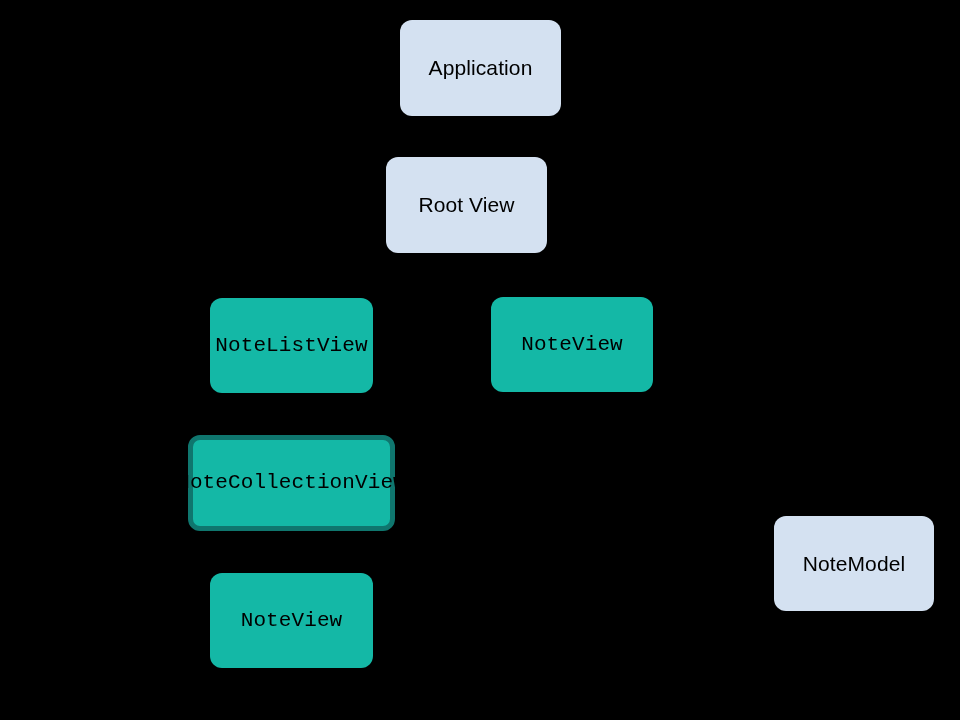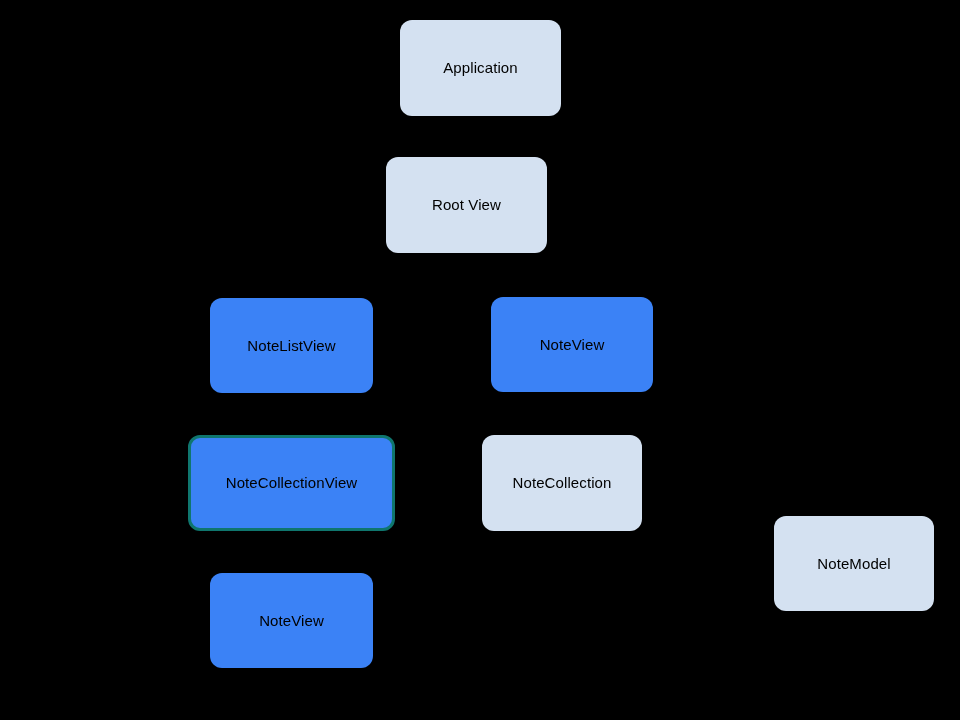--- a/index.html
+++ b/index.html
@@ -23,38 +23,39 @@
   .node {
     position: absolute;
     box-sizing: border-box;
     border-radius: 12px;
     display: flex;
     align-items: center;
     justify-content: center;
     text-align: center;
     color: #000000;
     font-family: "Liberation Sans", sans-serif;
-    font-size: 15px;
+    font-size: 21px;
     line-height: 1.2;
     letter-spacing: 0.1px;
     user-select: none;
   }
   .node-label {
     display: block;
     padding: 0 6px;
     white-space: nowrap;
   }
   .node.blue {
     background: #d4e1f1;
   }
   .node.salmon {
-    background: #3b82f6;
+    background: #14b8a6;
+    font-family: Liberation Mono, monospace;
   }
   .node.outlined {
-    border: 3px solid #0f766e;
+    border: 5px solid #0f766e;
   }
 </style>
 </head>
 <body>
 
 <div id="diagram-canvas">
     <div class="node blue" style="left: 400px; top: 20px; width: 161px; height: 96px;">
       <span class="node-label">Application</span>
     </div>
     <div class="node blue" style="left: 386px; top: 157px; width: 161px; height: 96px;">
@@ -62,22 +63,19 @@
     </div>
     <div class="node salmon" style="left: 210px; top: 298px; width: 163px; height: 95px;">
       <span class="node-label">NoteListView</span>
     </div>
     <div class="node salmon" style="left: 491px; top: 297px; width: 162px; height: 95px;">
       <span class="node-label">NoteView</span>
     </div>
     <div class="node salmon outlined" style="left: 188px; top: 435px; width: 207px; height: 96px;">
       <span class="node-label">NoteCollectionView</span>
     </div>
-    <div class="node blue" style="left: 482px; top: 435px; width: 160px; height: 96px;">
-      <span class="node-label">NoteCollection</span>
-    </div>
     <div class="node blue" style="left: 774px; top: 516px; width: 160px; height: 95px;">
       <span class="node-label">NoteModel</span>
     </div>
     <div class="node salmon" style="left: 210px; top: 573px; width: 163px; height: 95px;">
       <span class="node-label">NoteView</span>
     </div>
   </div>
 
 </body></html>

